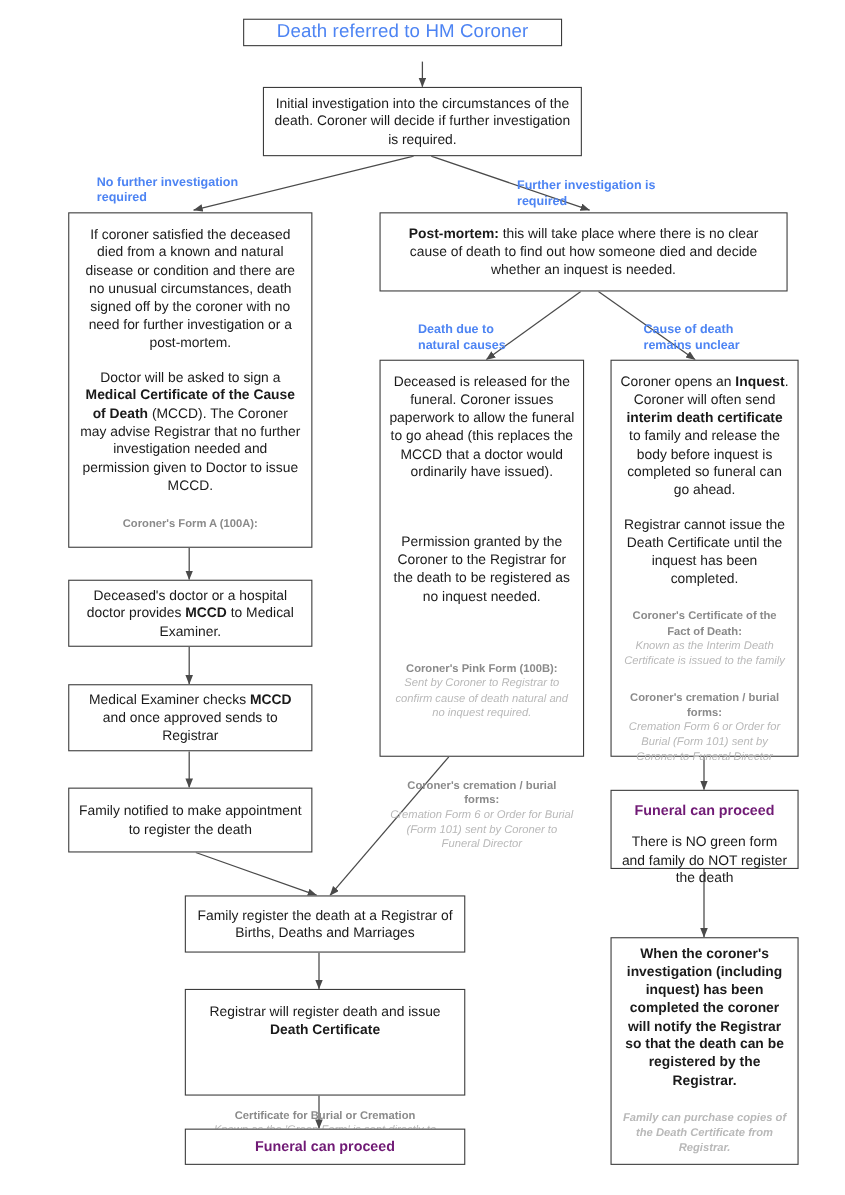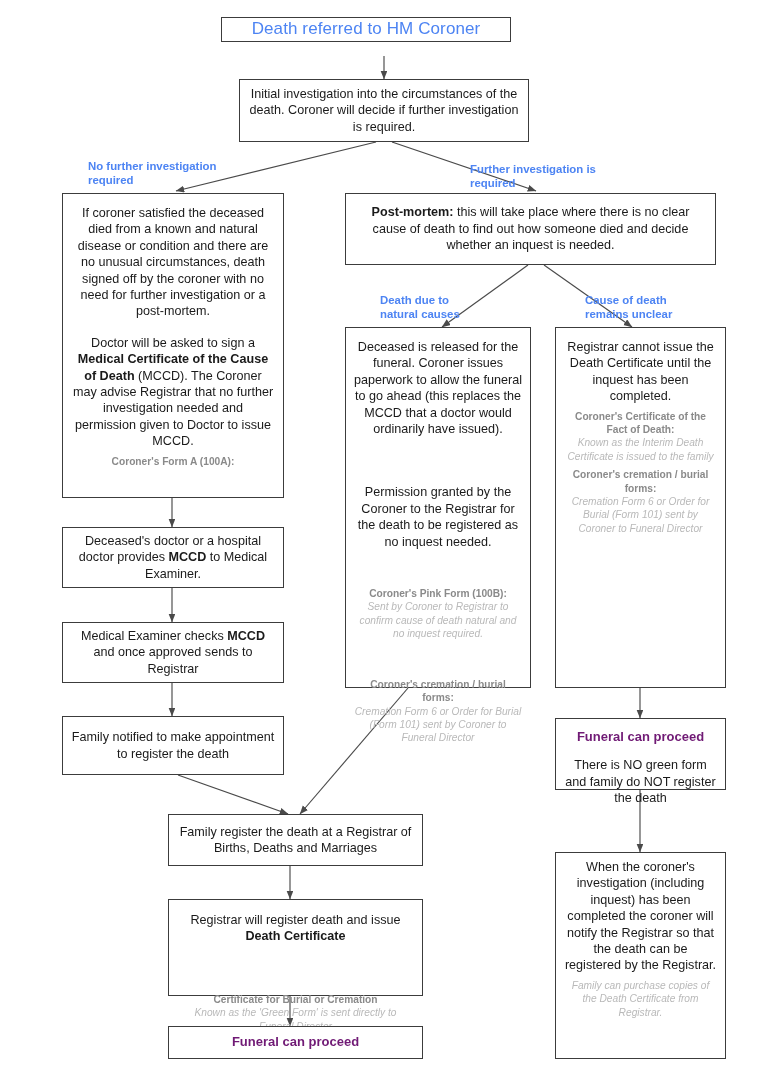--- a/index.html
+++ b/index.html
@@ -54,21 +54,21 @@
   .blue-head {
     color: #701a75;
     font-weight: bold;
     font-size: 13px;
     margin: 0;
   }
   .b { font-weight: bold; }
   .note {
     font-size: 10.2px;
     line-height: 13.4px;
-    margin-top: 5px;
+    margin-top: 20px;
   }
   .note .nh {
     color: #8a8a8a;
     font-weight: bold;
     display: block;
   }
   .note .nb {
     color: #b9b9b9;
     font-style: italic;
     display: block;
@@ -163,20 +163,21 @@
       <span class="nh">Coroner's Pink Form (100B):</span>
       <span class="nb">Sent by Coroner to Registrar to confirm cause of death natural and no inquest required.</span>
     </div>
     <div class="note">
       <span class="nh">Coroner's cremation / burial forms:</span>
       <span class="nb">Cremation Form 6 or Order for Burial (Form 101) sent by Coroner to Funeral Director</span>
     </div>
   </div>
 
   <div class="node" style="left:555px; top:327px; width:171px; height:361px; justify-content:flex-start; padding-top:11px;">
+    <p><span>Coroner opens an </span><span class="b">Inquest</span><span>. Coroner will often send </span><span class="b">interim death certificate</span><span> to family and release the body before inquest is completed so funeral can go ahead.</span></p>
     <p>Registrar cannot issue the Death Certificate until the inquest has been completed.</p>
     <div class="note">
       <span class="nh">Coroner's Certificate of the Fact of Death:</span>
       <span class="nb">Known as the Interim Death Certificate is issued to the family</span>
     </div>
     <div class="note">
       <span class="nh">Coroner's cremation / burial forms:</span>
       <span class="nb">Cremation Form 6 or Order for Burial (Form 101) sent by Coroner to Funeral Director</span>
     </div>
   </div>
@@ -207,20 +208,20 @@
 
   <div class="node" style="left:168px; top:1026px; width:255px; height:33px;">
     <p class="blue-head">Funeral can proceed</p>
   </div>
 
   <div class="node" style="left:555px; top:718px; width:171px; height:72px; justify-content:flex-start; padding-top:10px;">
     <p class="blue-head">Funeral can proceed</p>
     <p style="margin-top:12px;">There is NO green form and family do NOT register the death</p>
   </div>
 
-  <div class="node" style="left:555px; top:852px; width:171px; height:207px; justify-content:flex-start; ">
+  <div class="node" style="left:555px; top:852px; width:171px; height:207px; justify-content:flex-start; font-weight:bold;">
     <p>When the coroner's investigation (including inquest) has been completed the coroner will notify the Registrar so that the death can be registered by the Registrar.</p>
     <div class="note">
       <span class="nb">Family can purchase copies of the Death Certificate from Registrar.</span>
     </div>
   </div>
 
 </div>
 
 </body></html>

